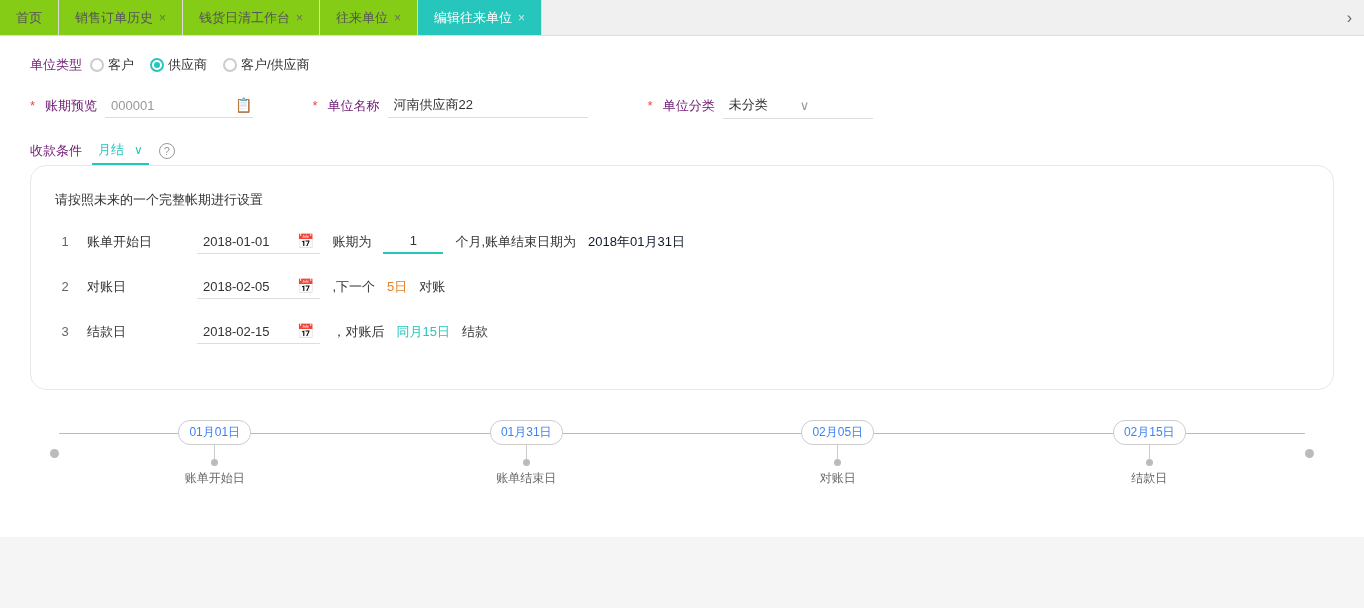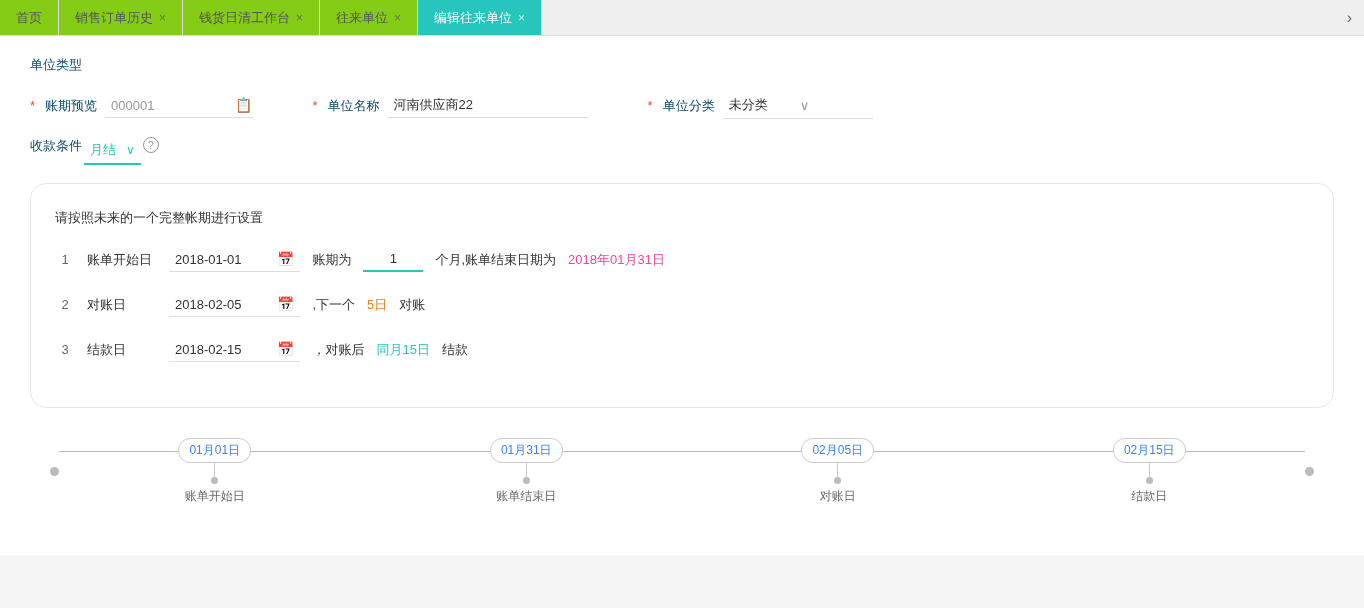--- a/index.html
+++ b/index.html
@@ -59,21 +59,21 @@
       margin-bottom: 18px;
       gap: 20px;
     }
     .form-group {
       display: flex;
       align-items: center;
       gap: 8px;
     }
     .form-label {
       font-size: 13px;
-      color: #0c4a6e;
+      color: #701a75;
       white-space: nowrap;
     }
     .required-star {
       color: #e74c3c;
       margin-right: 2px;
     }
 
     
     .radio-group {
       display: flex;
@@ -159,23 +159,23 @@
       font-size: 13px;
     }
     .dropdown-arrow {
       color: #999;
       font-size: 12px;
     }
 
     
     .payment-condition-row {
       display: flex;
-      align-items: flex-start;
-      gap: 2px;
-      margin-bottom: 18px;
+      align-items: center;
+      gap: 10px;
+      margin-bottom: 0;
     }
     .condition-dropdown {
       display: flex;
       align-items: center;
       border-bottom: 2px solid #26c6bc;
       padding: 4px 6px;
       cursor: pointer;
       gap: 4px;
     }
     .condition-value {
@@ -223,23 +223,24 @@
       font-size: 13px;
     }
     .row-label {
       font-size: 13px;
       color: #333;
       width: 70px;
     }
     .date-input-wrap {
       display: flex;
       align-items: center;
-      gap: 14px;
+      gap: 6px;
       border-bottom: 1px solid #ddd;
       padding: 4px 6px;
+      margin-left: 28px;
     }
     .date-input-wrap input {
       border: none;
       outline: none;
       font-size: 13px;
       background: transparent;
       width: 88px;
       color: #333;
     }
     .calendar-icon {
@@ -255,21 +256,21 @@
       width: 60px;
       padding: 4px 6px;
       text-align: center;
       color: #333;
     }
     .row-text {
       font-size: 13px;
       color: #333;
     }
     .highlight-date {
-      color: #ec4899;
+      color: #0f172a;
       font-weight: 500;
     }
     .highlight-orange {
       color: #e67e22;
     }
     .highlight-teal {
       color: #26c6bc;
     }
 
     
@@ -341,20 +342,34 @@
     <span class="close-icon">×</span>
   </div>
   <div class="tab-more">›</div>
 </div>
 
 <div class="main-content">
 
   <div class="form-row">
     <div class="form-group">
       <span class="form-label">单位类型</span>
+      <div class="radio-group">
+        <label class="radio-item">
+          <div class="radio-circle"></div>
+          <span>客户</span>
+        </label>
+        <label class="radio-item">
+          <div class="radio-circle checked"></div>
+          <span>供应商</span>
+        </label>
+        <label class="radio-item">
+          <div class="radio-circle"></div>
+          <span>客户/供应商</span>
+        </label>
+      </div>
     </div>
   </div>
 
   <div class="form-row">
     <div class="form-group">
       <span class="required-star">*</span>
       <span class="form-label">账期预览</span>
       <div class="input-with-icon">
         <input type="text" class="input-field code-field" value="000001" style="">
         <span class="input-icon">📋</span>

